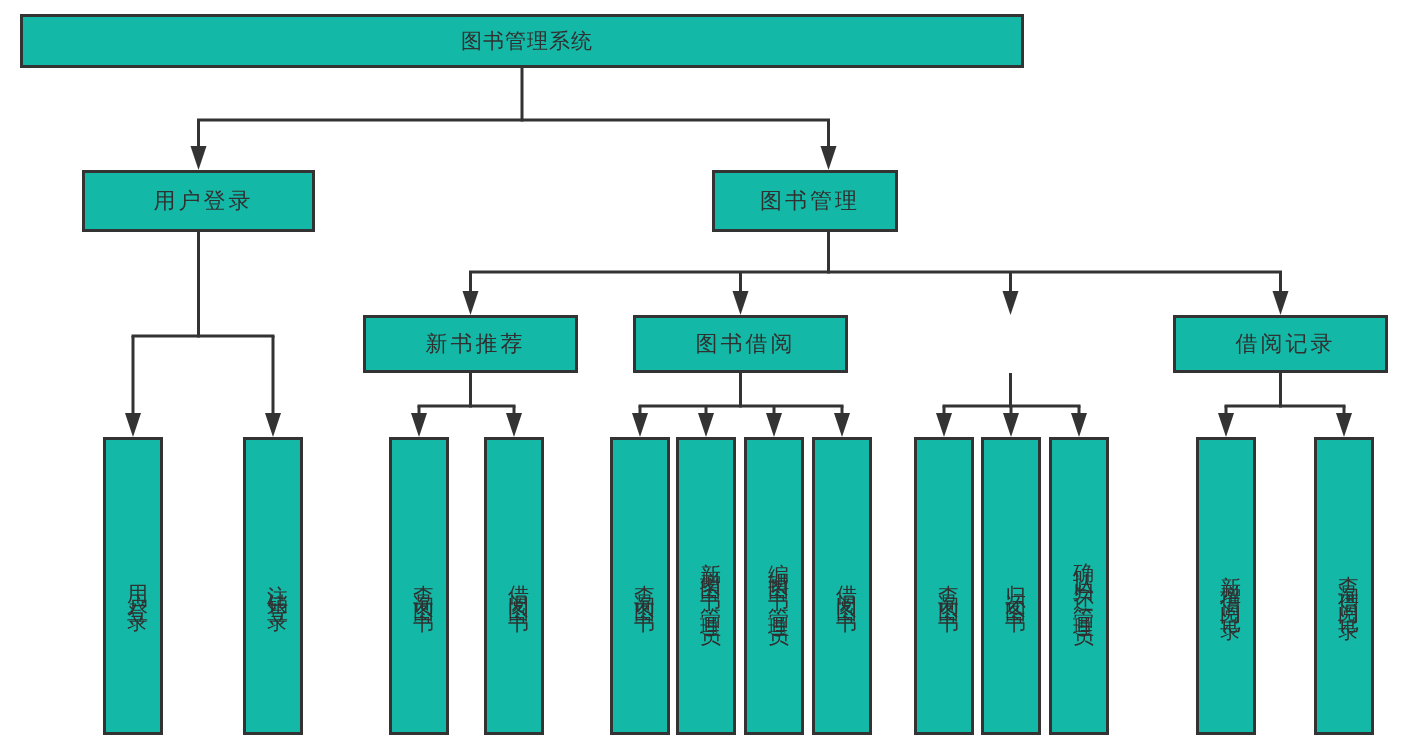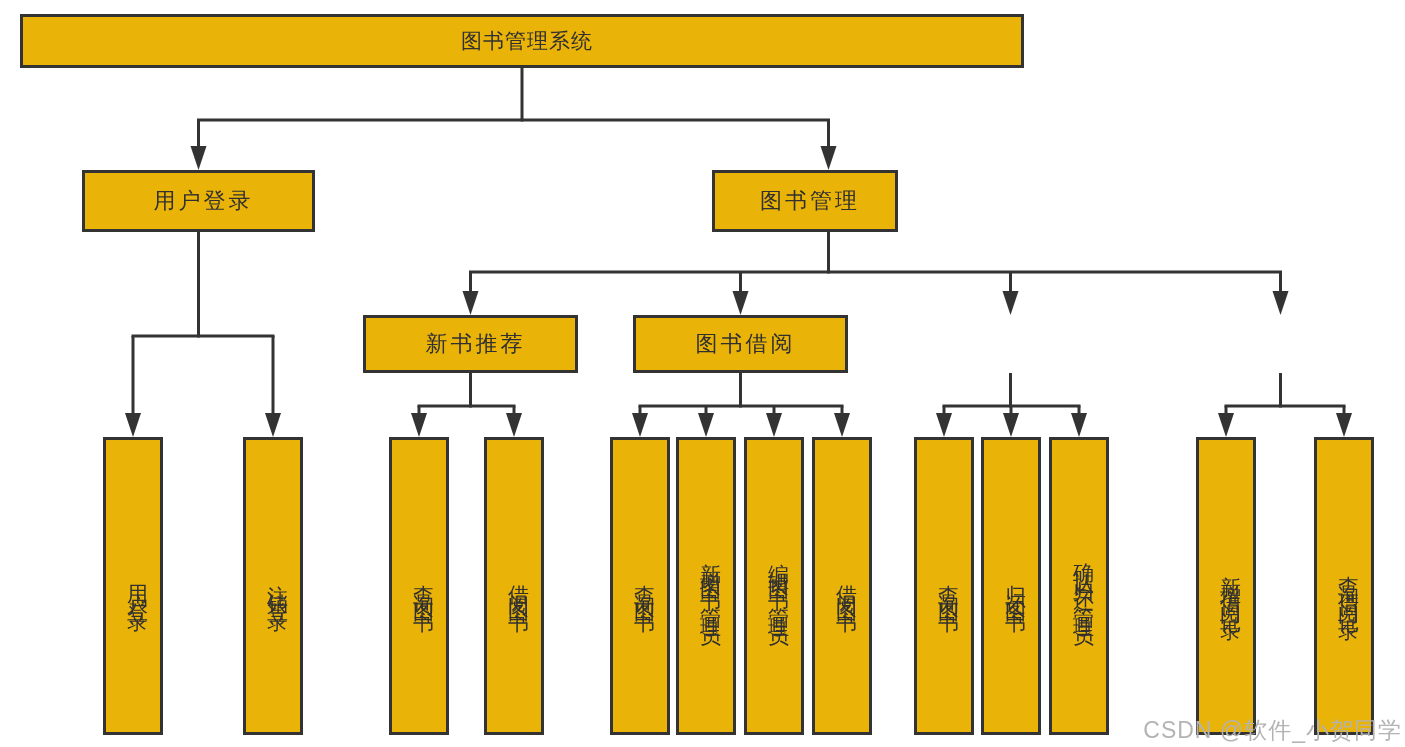--- a/index.html
+++ b/index.html
@@ -3,21 +3,21 @@
 <meta charset="utf-8">
 <style>
   html,body { margin:0; padding:0; background:#ffffff; }
   .canvas {
     position:relative; width:1405px; height:747px; background:#ffffff;
     font-family:"Liberation Sans","DejaVu Sans",sans-serif; overflow:hidden;
   }
   .wires { position:absolute; left:0; top:0; }
   .box {
     position:absolute; box-sizing:border-box; border:3px solid #333333;
-    background:#eab308; display:flex; align-items:center; justify-content:center;
+    background:#14b8a6; display:flex; align-items:center; justify-content:center;
     color:#303030;
     padding-left:10px;
   }
   .hbox { font-size:22px; letter-spacing:3px; }
   .root-box { left:20px; top:14px; width:1004px; height:54px; font-size:21px; letter-spacing:1px; }
   .b-user  { left:82px;  top:170px; width:233px; height:62px; }
   .b-mgmt  { left:712px; top:170px; width:186px; height:62px; }
   .l3 { top:315px; height:58px; width:215px; }
   .l3-1 { left:363px; }  .l3-2 { left:633px; }
   .l3-3 { left:903px; }  .l3-4 { left:1173px; }
@@ -106,20 +106,21 @@
     <polygon points="1336,413 1352,413 1344,437"></polygon>
   </svg>
 
   <div class="box root-box">图书管理系统</div>
 
   <div class="box hbox b-user">用户登录</div>
   <div class="box hbox b-mgmt">图书管理</div>
 
   <div class="box hbox l3 l3-1">新书推荐</div>
   <div class="box hbox l3 l3-2">图书借阅</div>
+  <div class="box hbox l3 l3-4">借阅记录</div>
 
   <div class="box vbox vx1">
     <span>用户登录</span>
   </div>
   <div class="box vbox vx2">
     <span>注销登录</span>
   </div>
 
   <div class="box vbox vx3">
     <span>查询图书</span>
@@ -151,14 +152,13 @@
     <span>确认归还（管理员）</span>
   </div>
 
   <div class="box vbox vx12">
     <span>新增借阅记录</span>
   </div>
   <div class="box vbox vx13">
     <span>查询借阅记录</span>
   </div>
 
-  <div class="watermark">CSDN @软件_小贺同学</div>
 </div>
 
 </body></html>

